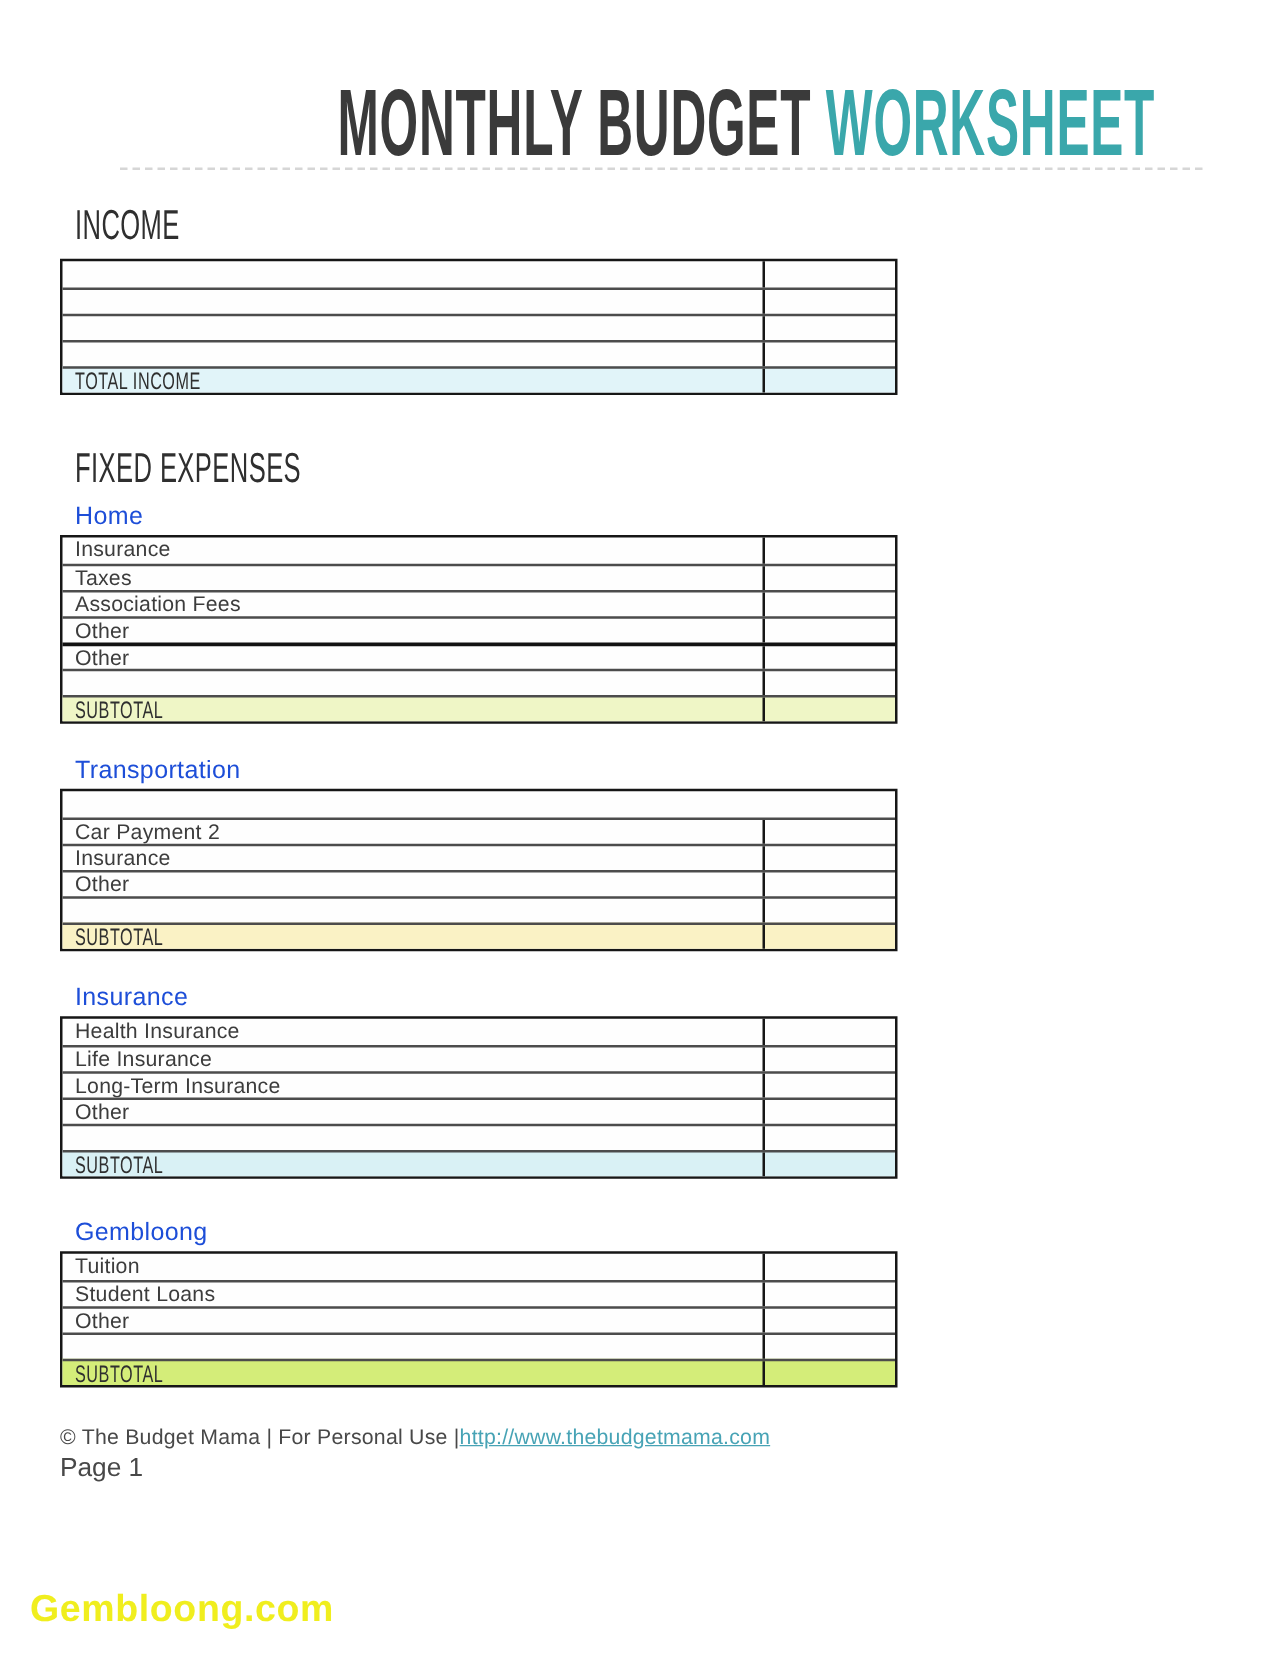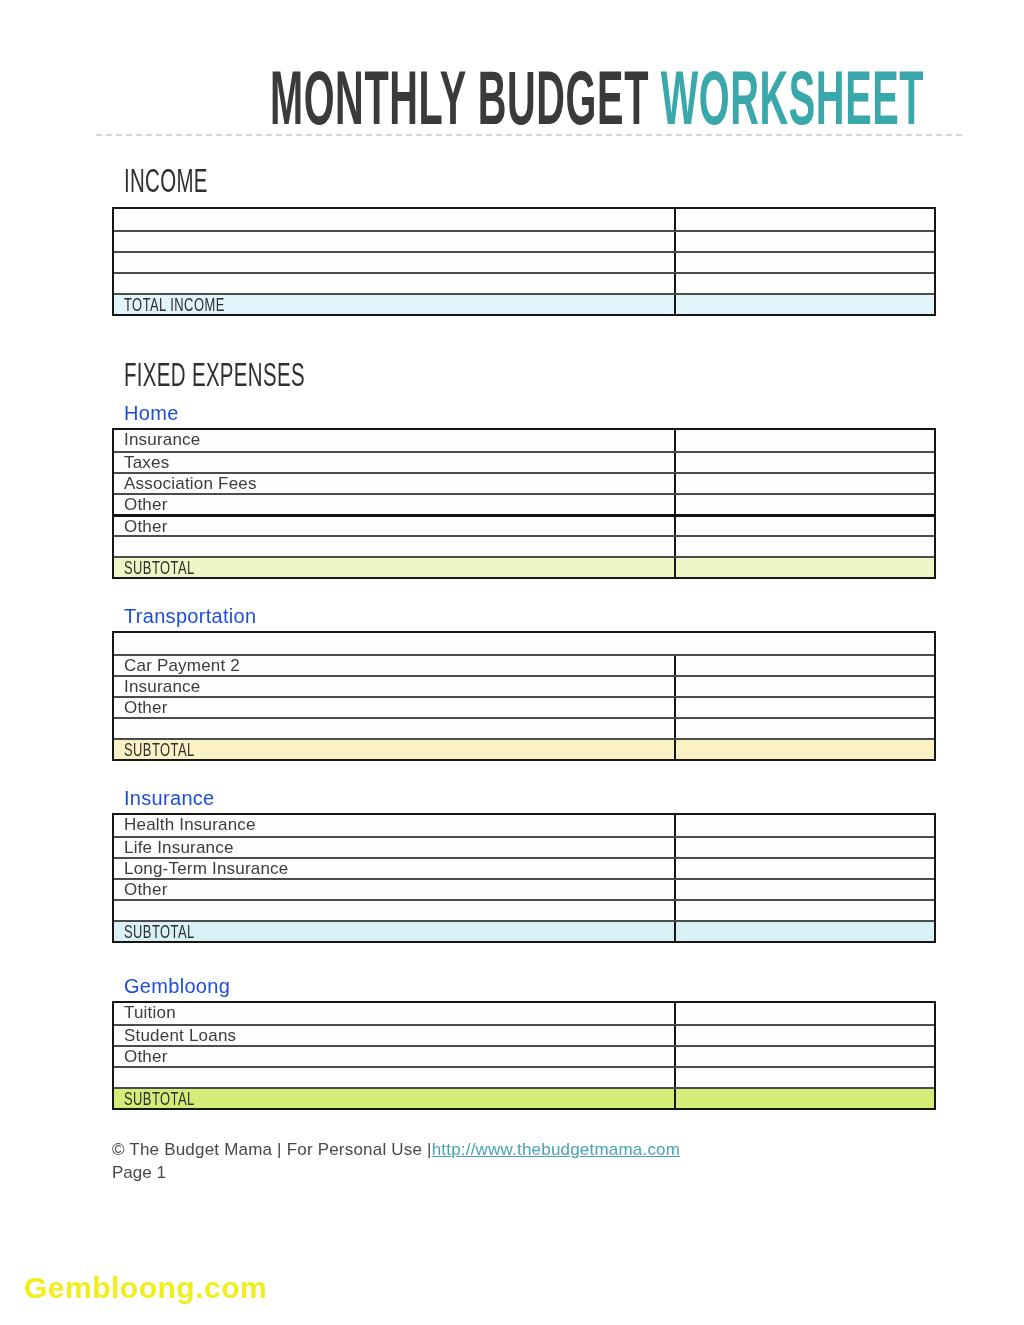--- a/index.html
+++ b/index.html
@@ -22,40 +22,40 @@
     white-space: nowrap; letter-spacing: 1px;
     transform: scale(0.62, 1.18); transform-origin: right top;
     color: #3a3a3a;
   }
   .title-accent { color: var(--c-accent, #3aa7ab); }
   .title-divider {
     border-top: 2px dashed #d6d6d6;
     margin-left: 96px; width: 866px; height: 0;
   }
   
-  .content { padding-left: 112px; width: 932px; }
+  .content { padding-left: 48px; width: 932px; }
   .display-heading {
     display: inline-block;
     font-size: 31px; font-weight: 400; line-height: 32px;
     letter-spacing: 0.5px; color: #2f2f2f;
     transform: scale(0.66, 1.08); transform-origin: left bottom;
     white-space: nowrap;
   }
   .h-income { margin: 30px 0 9px 12px; }
   .h-fixed  { margin: 44px 0 0 12px; }
   .sub-label {
     font-size: 20px; line-height: 22px; letter-spacing: 0.3px;
     color: #1d4ed8; margin-left: 12px;
   }
   .gap10 { margin-top: 10px; }
   .gap33 { margin-top: 26px; }
   .gap32 { margin-top: 32px; }
   
   .btable {
-    width: 824px; margin-top: 4px;
+    width: 670px; margin-top: 4px;
     border: 2px solid #161616; background: #fefefe;
   }
   .t-row { display: flex; height: 21px; }
   .t-row + .t-row { border-top: 2px solid #4c4c4c; }
   .t-row.thick-top { border-top: 3px solid #121212; }
   .c1 {
     width: 562px; border-right: 2px solid #161616;
     padding-left: 10px; font-size: 17px; line-height: 20px;
     letter-spacing: 0.2px; color: #3c3c3c; overflow: hidden;
   }
@@ -70,21 +70,21 @@
   .bg-sub-home { background: var(--c-sub-home, #eff6c6); }
   .bg-sub-transport { background: var(--c-sub-transport, #faf2c5); }
   .bg-sub-insurance { background: var(--c-sub-insurance, #d9f1f5); }
   .bg-sub-education { background: var(--c-sub-education, #d4ed79); }
   
   .footer { margin-top: 30px; width: 824px; }
   .footer-line1 { font-size: 17px; color: #484848; letter-spacing: 0.2px; }
   .footer-link {
     color: var(--c-link, #47a3b5); text-decoration: underline; cursor: pointer;
   }
-  .footer-line2 { font-size: 17px; color: #484848; margin-top: 3px; }
+  .footer-line2 { font-size: 21px; color: #484848; margin-top: 3px; }
   .watermark {
     position: absolute; left: 24px; top: 1271px;
     font-size: 30px; font-weight: 700; letter-spacing: 0.5px;
     color: var(--c-watermark, #f0ee1e);
   }
 </style>
 </head>
 <body>
 
 <div class="page">

